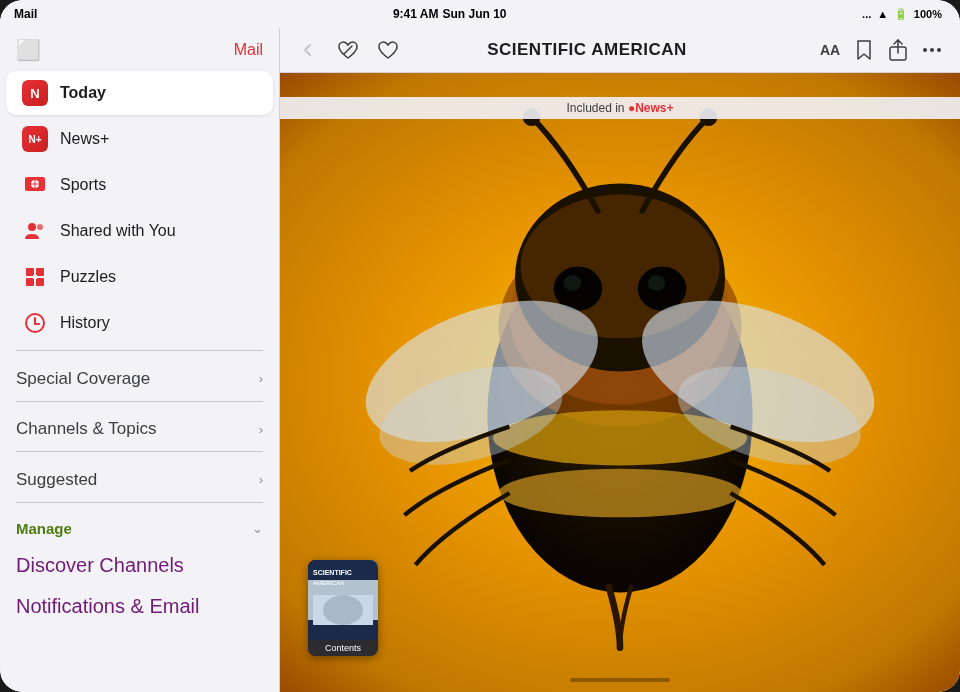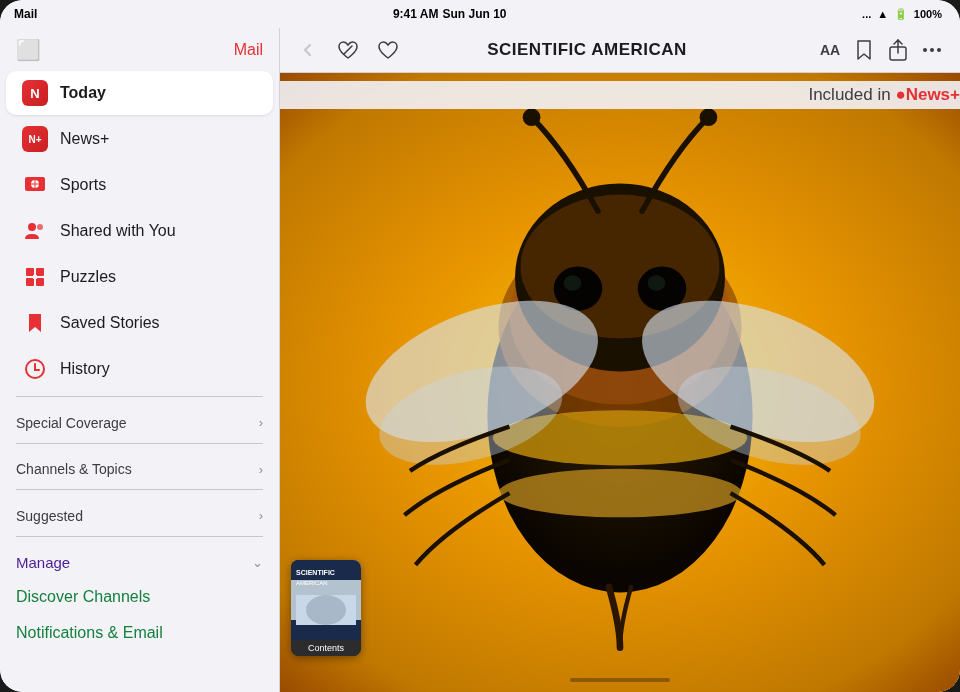--- a/index.html
+++ b/index.html
@@ -114,21 +114,21 @@
     
     .section-header {
       display: flex;
       align-items: center;
       justify-content: space-between;
       padding: 10px 16px 8px 16px;
       cursor: pointer;
       margin-top: 4px;
     }
     .section-header-label {
-      font-size: 14px;
+      font-size: 17px;
       color: #3c3c43;
       font-weight: 400;
     }
     .section-chevron {
       color: #8e8e93;
       font-size: 13px;
     }
 
     
     .divider {
@@ -141,32 +141,32 @@
     .manage-header {
       display: flex;
       align-items: center;
       justify-content: space-between;
       padding: 10px 16px 8px 16px;
       cursor: pointer;
       margin-top: 4px;
     }
     .manage-label {
       font-size: 15px;
-      color: #4c1d95;
-      font-weight: 400;
+      color: #4d7c0f;
+      font-weight: 700;
     }
     .manage-chevron { color: #8e8e93; font-size: 13px; }
 
     .manage-item {
       padding: 9px 16px;
       cursor: pointer;
     }
     .manage-item-label {
-      font-size: 16px;
-      color: #15803d;
+      font-size: 20px;
+      color: #701a75;
       font-weight: 400;
     }
 
     
     .article-area {
       flex: 1;
       display: flex;
       flex-direction: column;
       overflow: hidden;
       background: #bef264;
@@ -239,39 +239,39 @@
         radial-gradient(ellipse at 20% 65%, #8b6914 15%, #transparent 20%),
         radial-gradient(ellipse at 80% 65%, #8b6914 15%, transparent 20%),
         radial-gradient(ellipse at 50% 30%, #cc8800 20%, transparent 28%),
         linear-gradient(160deg, #e8a000 0%, #f5b800 20%, #e89500 40%, #d4850a 55%, #c07a05 70%, #a06000 85%, #804800 100%);
       position: relative;
     }
 
     
     .news-plus-badge {
       position: absolute;
-      top: 8px;
+      top: 24px;
       left: 0;
       right: 0;
-      text-align: right;
-      font-size: 17px;
+      text-align: center;
+      font-size: 12px;
       color: #3c3c43;
       background: rgba(242,242,247,0.9);
       padding: 4px 0;
     }
     .news-plus-logo {
       color: #e63036;
       font-weight: 700;
     }
 
     
     .thumbnail-overlay {
       position: absolute;
       bottom: 36px;
-      left: 11px;
+      left: 28px;
       width: 70px;
       background: #2c2c2e;
       border-radius: 8px;
       overflow: hidden;
       box-shadow: 0 2px 8px rgba(0,0,0,0.4);
     }
     .thumbnail-img {
       width: 100%;
       height: 80px;
       background: linear-gradient(135deg, #1a2a4a 0%, #2a3a5a 30%, #e8f0ff 50%, #c8d8f0 70%, #1a2a4a 100%);
@@ -414,28 +414,20 @@
             <rect x="3" y="3" width="8" height="8" rx="1" fill="#e63036"></rect>
             <rect x="13" y="3" width="8" height="8" rx="1" fill="#e63036"></rect>
             <rect x="3" y="13" width="8" height="8" rx="1" fill="#e63036"></rect>
             <rect x="13" y="13" width="8" height="8" rx="1" fill="#e63036"></rect>
             <rect x="10" y="10" width="4" height="4" fill="#f2f2f7"></rect>
           </svg>
         </div>
         <span class="nav-label">Puzzles</span>
       </div>
 
-      <div class="nav-item">
-        <div class="saved-icon">
-          <svg width="24" height="24" viewBox="0 0 24 24">
-            <path d="M6 3 L18 3 L18 21 L12 16 L6 21 Z" fill="#e63036"></path>
-          </svg>
-        </div>
-        <span class="nav-label">Saved Stories</span>
-      </div>
 
       <div class="nav-item">
         <div class="history-icon">
           <svg width="24" height="24" viewBox="0 0 24 24">
             <circle cx="12" cy="12" r="9" fill="none" stroke="#e63036" stroke-width="2"></circle>
             <path d="M12 7 L12 13 L16 13" stroke="#e63036" stroke-width="2" stroke-linecap="round" fill="none"></path>
           </svg>
         </div>
         <span class="nav-label">History</span>
       </div>

